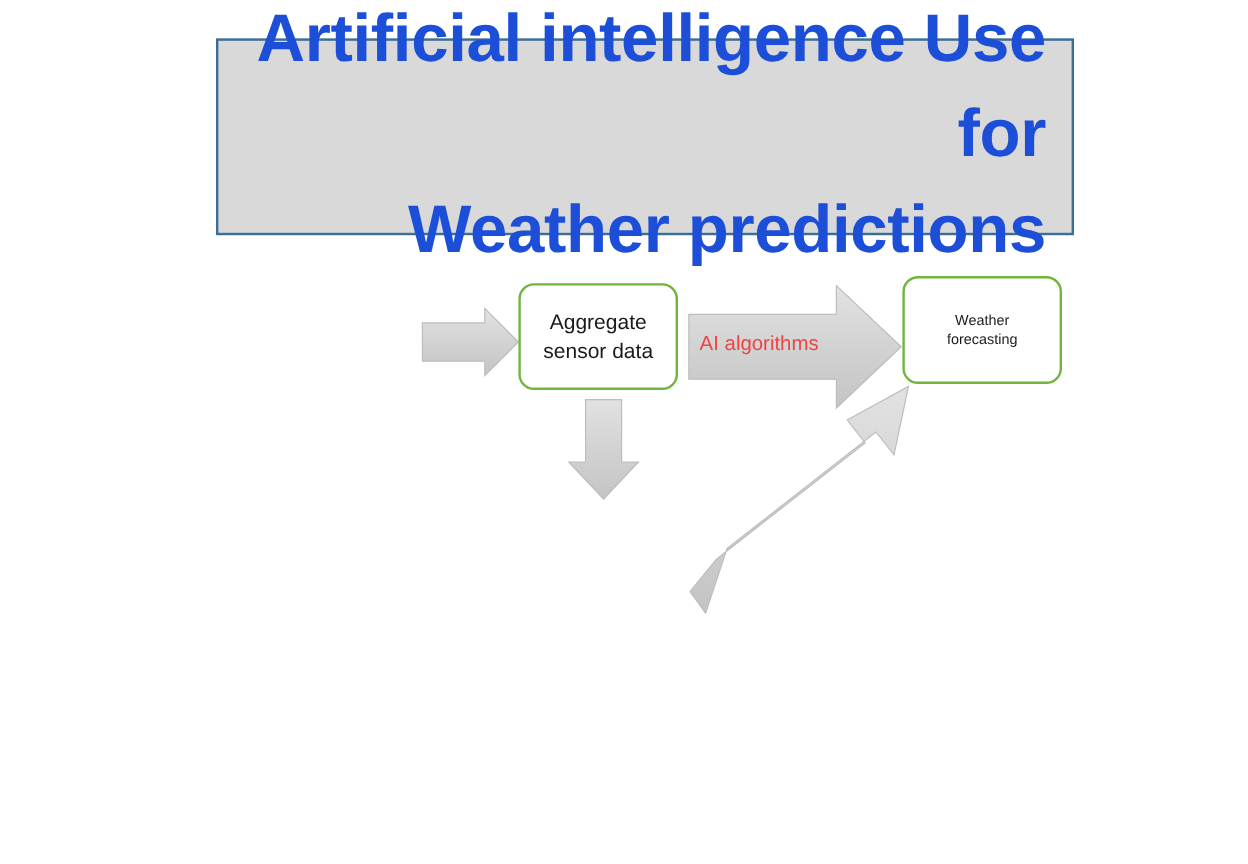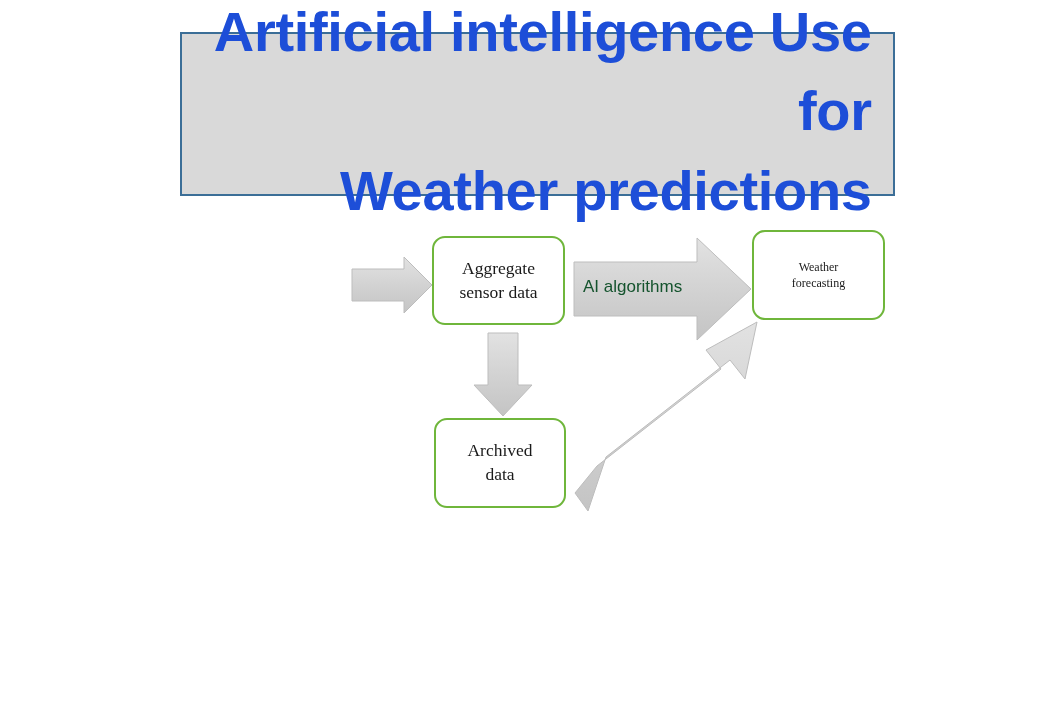--- a/index.html
+++ b/index.html
@@ -62,21 +62,21 @@
   .node {
     position: absolute;
     box-sizing: border-box;
     background: #ffffff;
     border: 2.5px solid #6fb63b;
     display: flex;
     align-items: center;
     justify-content: center;
     text-align: center;
     color: #1a1a1a;
-    font-family: Liberation Serif, serif;
+    font-family: Liberation Sans, sans-serif;
     white-space: pre-line;
   }
 
   #node-sensors {
     left: 193px;
     top: 226px;
     width: 148px;
     height: 276px;
     border-radius: 26px;
     font-size: 17.5px;
@@ -124,21 +124,21 @@
     stroke-width: 1;
   }
 
   
   #label-ai-algorithms {
     position: absolute;
     left: 583px;
     top: 277px;
     font-family: "Liberation Sans", sans-serif;
     font-size: 17px;
-    color: #14532d;
+    color: #ef4444;
     white-space: nowrap;
   }
 </style>
 </head>
 <body>
 
 <div id="slide">
 
   <div id="title-panel">
     <div id="title-text">Artificial intelligence Use for
@@ -179,24 +179,20 @@
     </svg>
 
     <div id="label-ai-algorithms">AI algorithms</div>
 
 
     <div class="node" id="node-aggregate">
       <span>Aggregate
 sensor data</span>
     </div>
 
-    <div class="node" id="node-archived">
-      <span>Archived
-data</span>
-    </div>
 
     <div class="node" id="node-forecast">
       <span>Weather
 forecasting</span>
     </div>
 
   </div>
 </div>
 
 </body></html>

